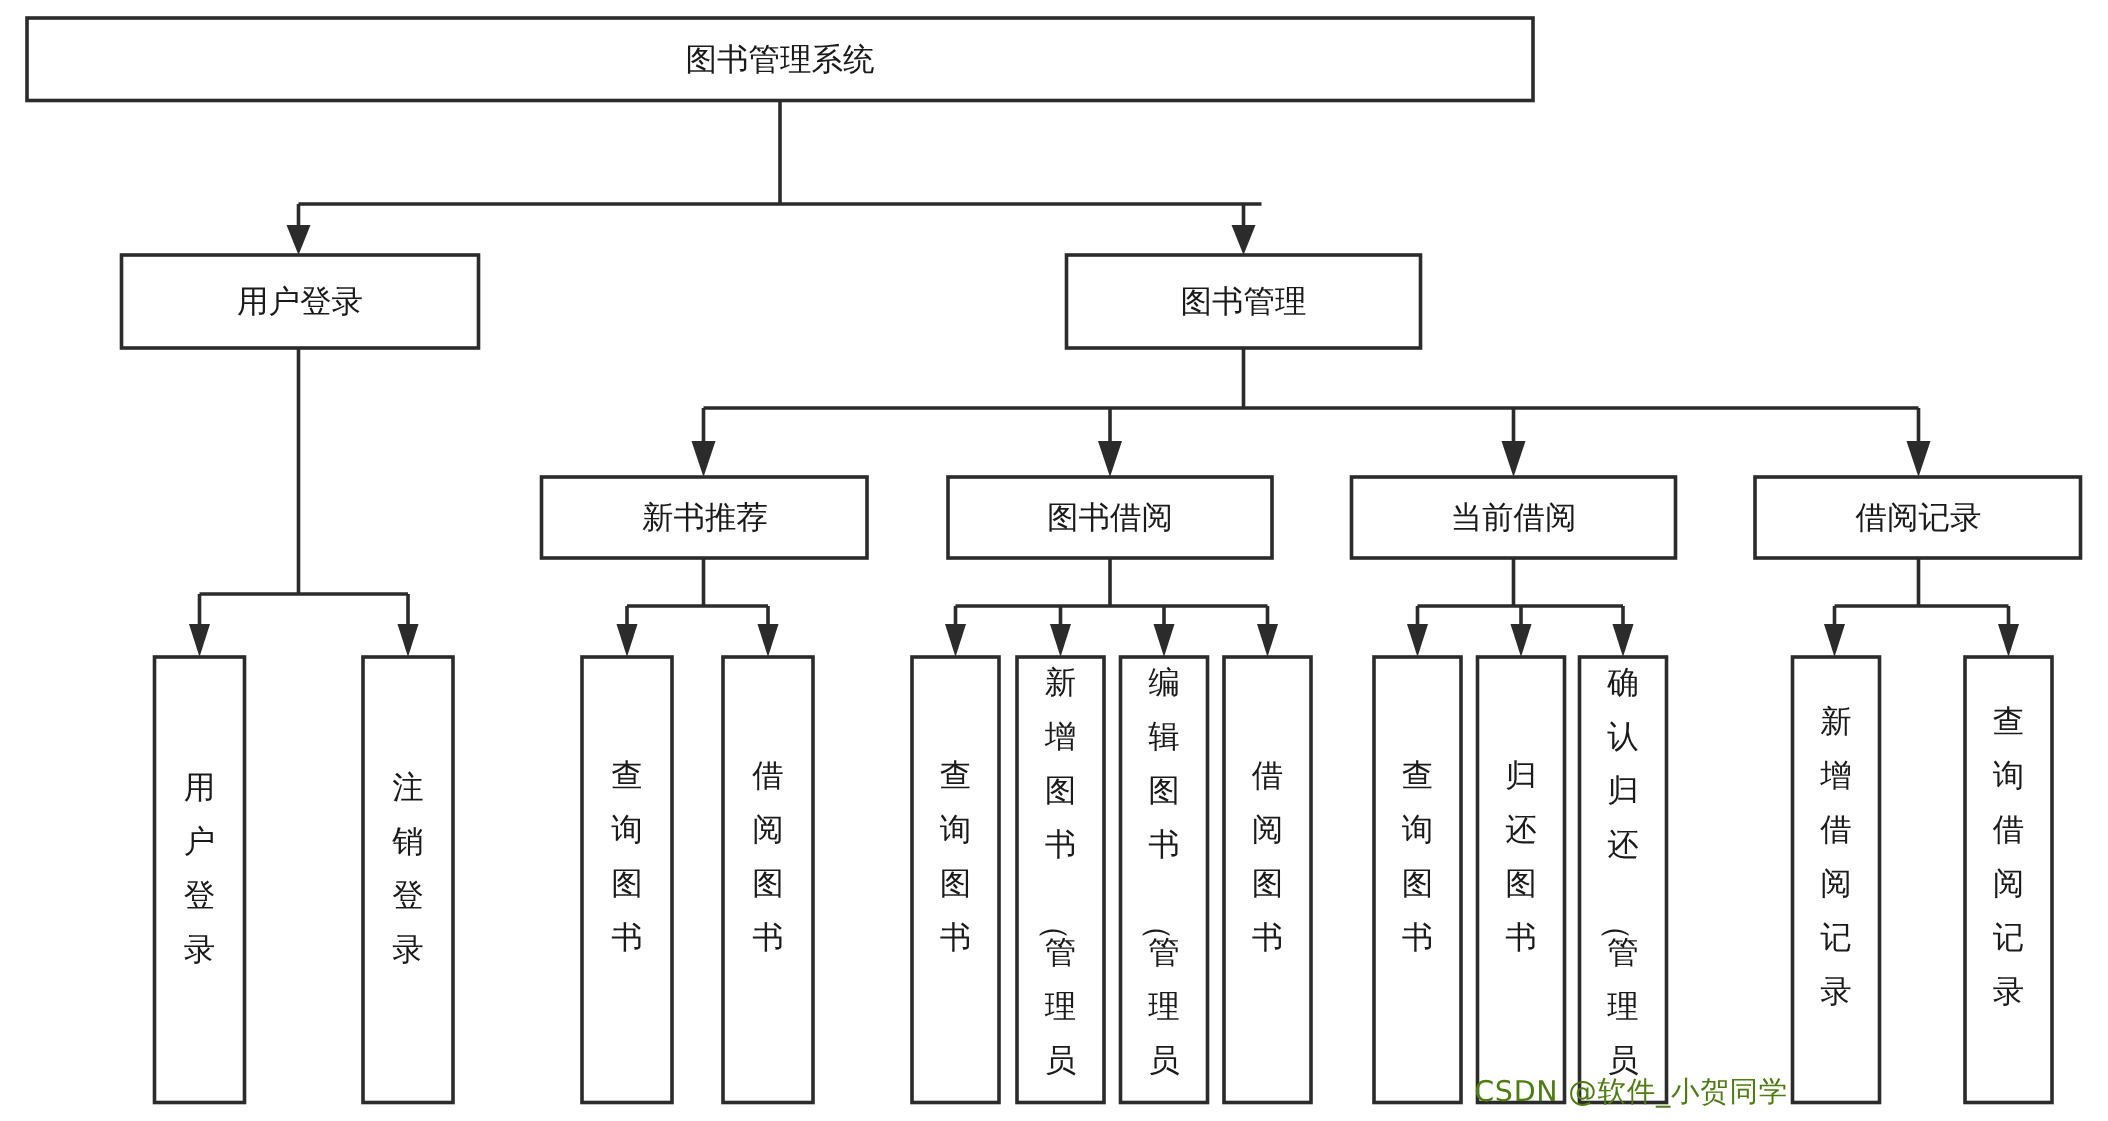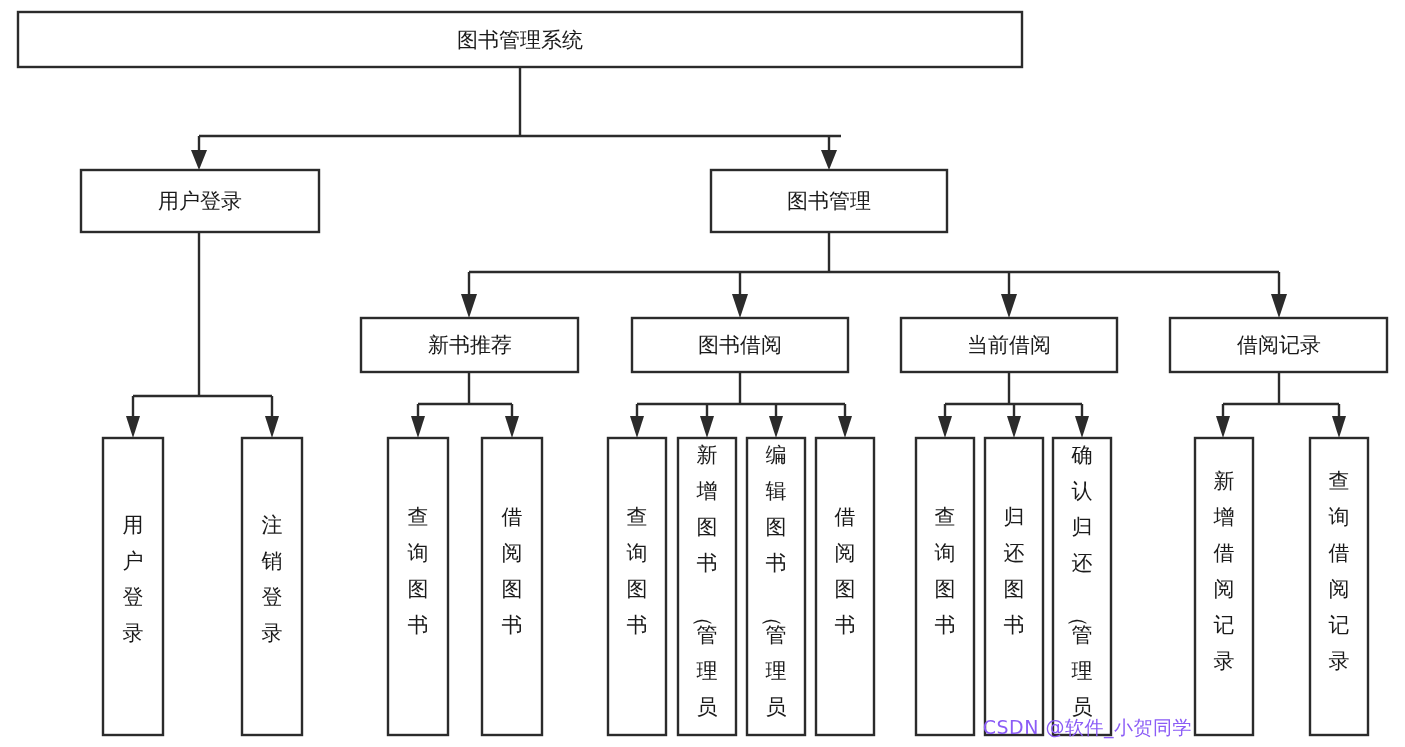--- a/index.html
+++ b/index.html
@@ -53,21 +53,21 @@
   .arrow-head {
     fill: #2b2b2b;
     stroke: none;
   }
   .watermark-text {
     position: absolute;
     right: 14px;
     bottom: 6px;
     font-family: "DejaVu Sans", "Liberation Sans", sans-serif;
     font-size: 19px;
-    color: #8b5cf6;
+    color: #4d7c0f;
     white-space: nowrap;
     letter-spacing: 0.5px;
     user-select: none;
   }
 </style>
 </head>
 <body>
 
 <div id="diagram-root">
 

